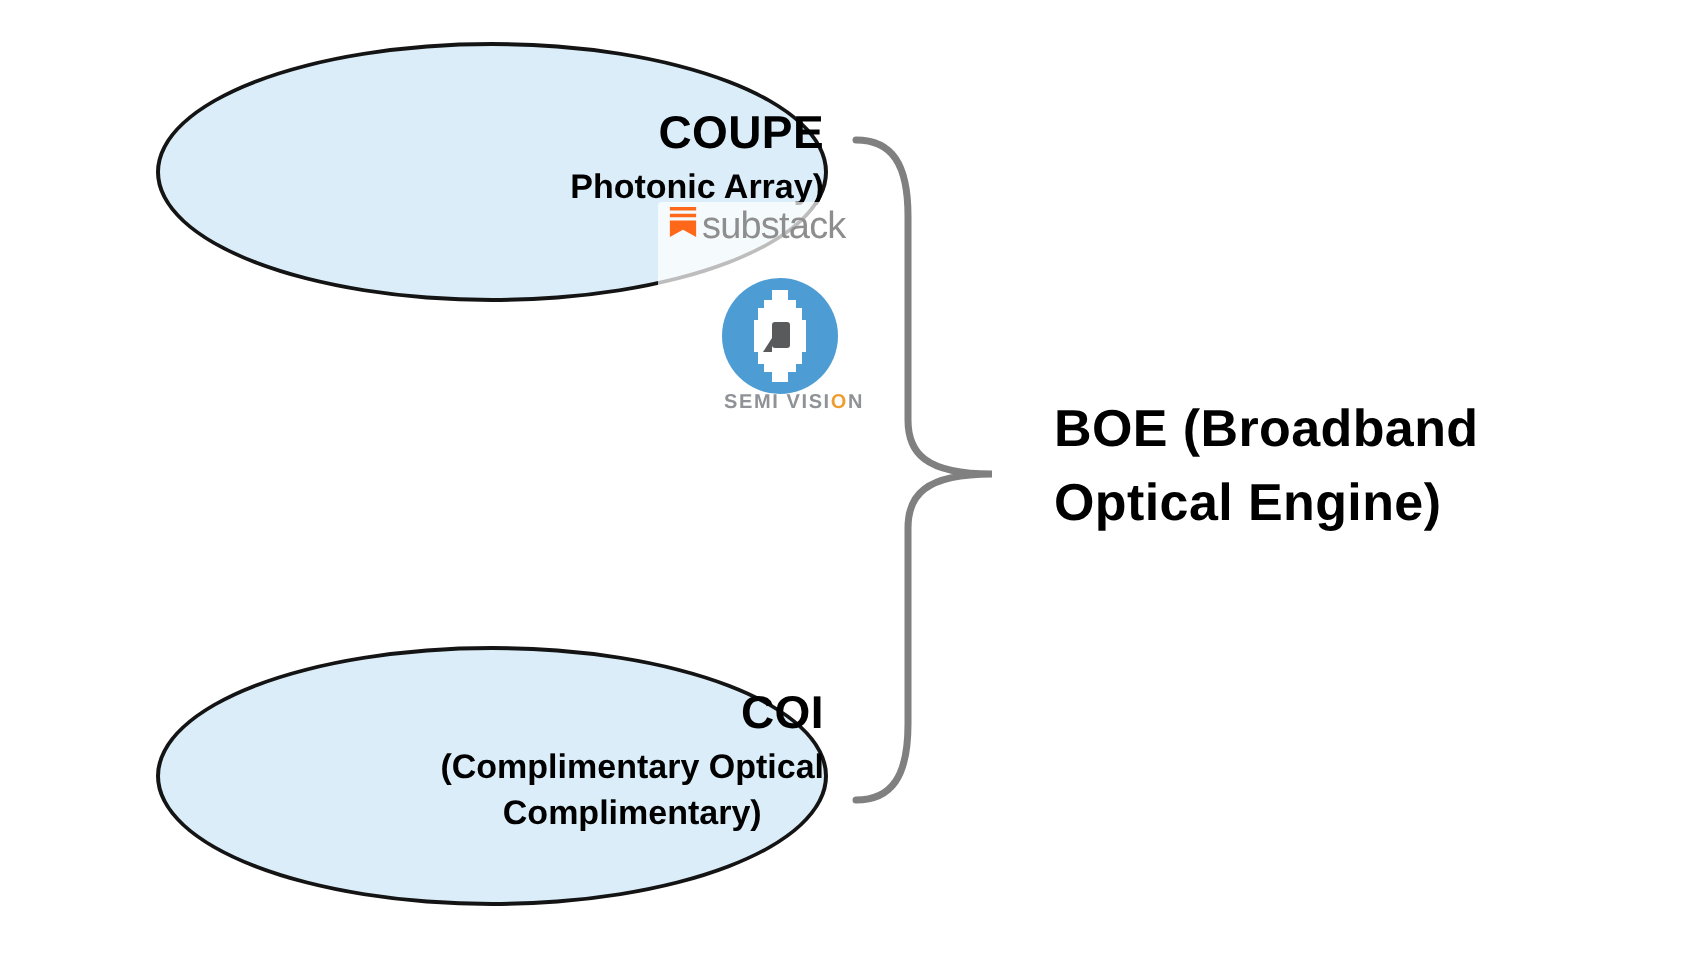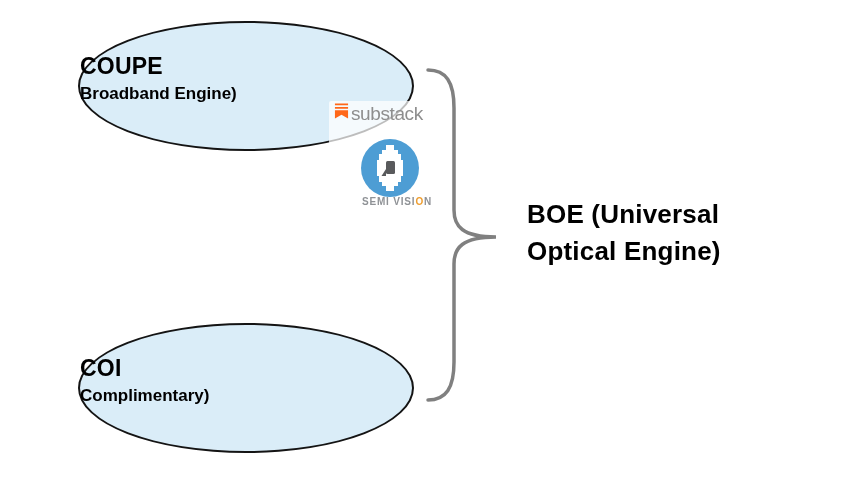--- a/index.html
+++ b/index.html
@@ -12,21 +12,21 @@
   }
   
   .node{
     position:absolute;
     left:78px;width:336px;height:130px;
     background:var(--ellipse_fill,#daedf8);
     border:2px solid var(--ellipse_border,#141414);
     border-radius:50%;
     box-sizing:border-box;
     display:flex;flex-direction:column;
-    align-items:flex-start;justify-content:center;
+    align-items:flex-end;justify-content:center;
     text-align:center;
     padding-bottom:16px;
     z-index:1;
   }
   .node-title{
     font-size:23px;font-weight:700;color:var(--text,#000);
     line-height:28px;letter-spacing:.2px;
   }
   .node-sub{font-size:17px;font-weight:700;color:var(--text,#000);line-height:23px;margin-top:2px;}
   .node-sub span{display:block;}
@@ -64,38 +64,39 @@
   .wm-semivision .sv-o{color:var(--semivision_o,#ee9d2f);}
 </style>
 </head>
 <body>
 
 <div class="canvas">
 
   <div class="node" style="top:21px">
     <div class="node-title">COUPE</div>
     <div class="node-sub">
-        <span>Broadband Engine)</span>
+        <span>Photonic Array)</span>
       </div>
   </div>
 
 
   <div class="node" style="top:323px">
     <div class="node-title">COI</div>
     <div class="node-sub">
+        <span>(Complimentary Optical</span>
         <span>Complimentary)</span>
       </div>
   </div>
 
   <svg class="brace" viewBox="0 0 90 350" aria-hidden="true">
     <path d="M10 10 C28 10, 36 22, 36 48 L36 150 C36 166, 44 177, 78 177 C44 177, 36 188, 36 204 L36 302 C36 328, 28 340, 10 340" fill="none" stroke="#808080" stroke-width="3.5" stroke-linecap="round"></path>
   </svg>
 
   <div class="boe">
-      <span>BOE (Universal</span>
+      <span>BOE (Broadband</span>
       <span>Optical Engine)</span>
     </div>
 
   <div class="wm-box"></div>
 
   <div class="wm-substack">
     <svg class="ss-icon" viewBox="0 0 24 24" aria-hidden="true">
       <path fill="#ff6719" d="M1.5 0h21v2.8h-21zM1.5 5.4h21v2.8h-21zM1.5 10.8h21V24L12 18.1 1.5 24z"></path>
     </svg>
     <span class="wordmark">substack</span>

